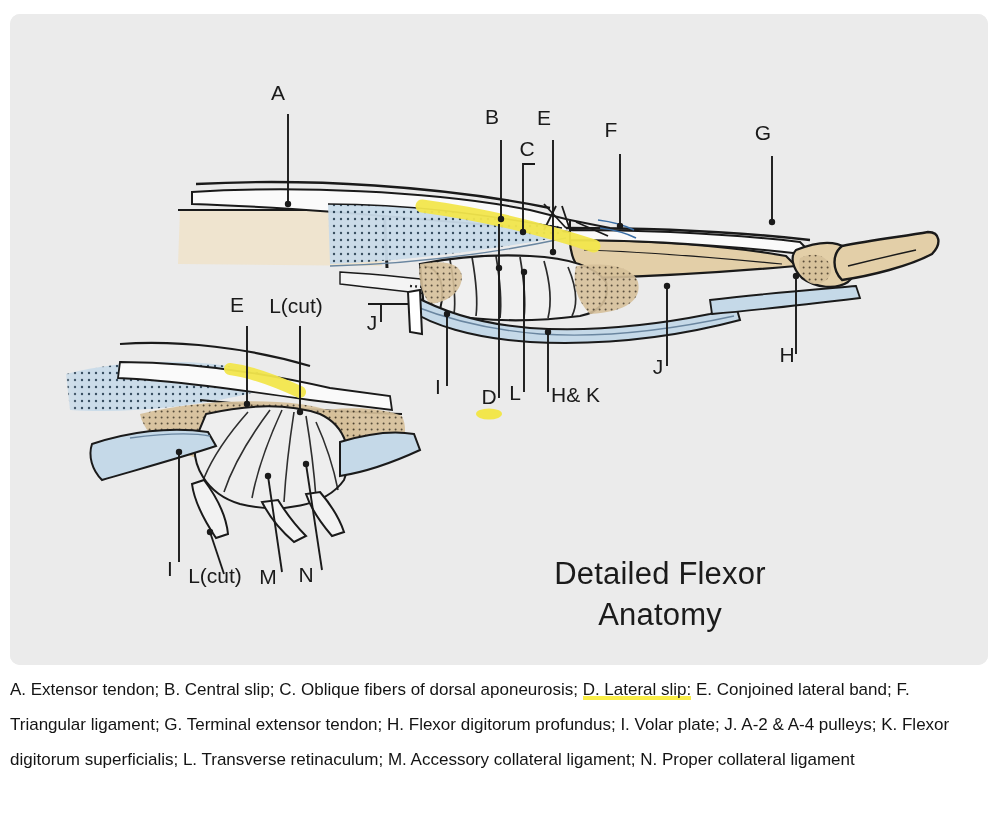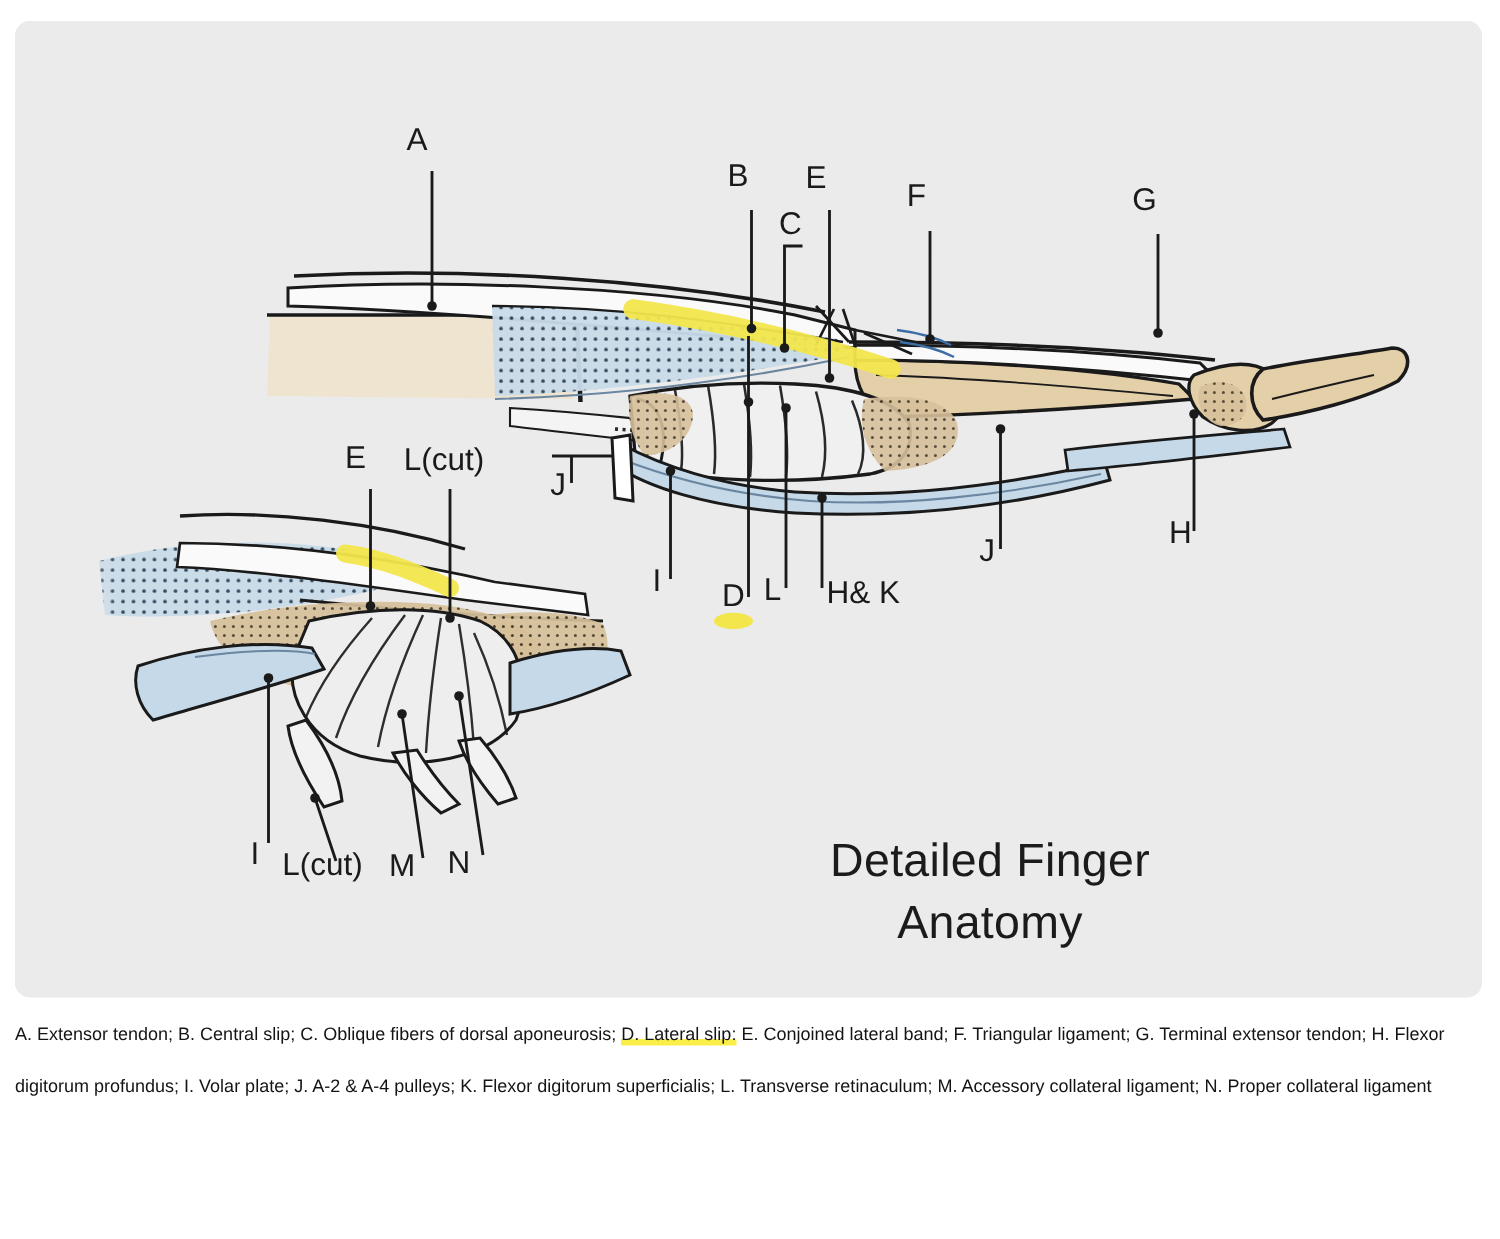--- a/index.html
+++ b/index.html
@@ -38,21 +38,21 @@
     letter-spacing: .2px;
     font-family: "Liberation Sans", sans-serif;
     white-space: pre-line;
   }
 
   
   #caption {
     position: absolute;
     left: 10px; top: 672px;
     width: 960px;
-    font-size: 12px;
+    font-size: 17px;
     line-height: 35px;
     color: #141414;
     font-family: "Liberation Sans", sans-serif;
   }
   #caption .hl-underline {
     background-image: linear-gradient(to top, #faee48 0, #faee48 4px, transparent 4px);
     padding-bottom: 1px;
   }
 </style>
 </head>
@@ -262,20 +262,20 @@
         <text x="286" y="299">L(cut)</text>
         <text x="160" y="562">I</text>
         <text x="205" y="569">L(cut)</text>
         <text x="258" y="570">M</text>
         <text x="296" y="568">N</text>
       </g>
 
       <ellipse cx="479" cy="400" rx="13" ry="5.5" fill="#f2e64c"></ellipse>
     </svg>
 
-    <div id="figure-title">Detailed Finger Anatomy</div>
+    <div id="figure-title">Detailed Flexor Anatomy</div>
   </div>
 
   <div id="caption">
     <span>A. Extensor tendon; B. Central slip; C. Oblique fibers of dorsal aponeurosis; </span><span class="hl-underline">D. Lateral slip:</span><span> E. Conjoined lateral band; F. Triangular ligament; G. Terminal extensor tendon; H. Flexor digitorum profundus; I. Volar plate; J. A-2 &amp; A-4 pulleys; K. Flexor digitorum superficialis; L. Transverse retinaculum; M. Accessory collateral ligament; N. Proper collateral ligament</span>
   </div>
 
 </div>
 
 </body></html>

